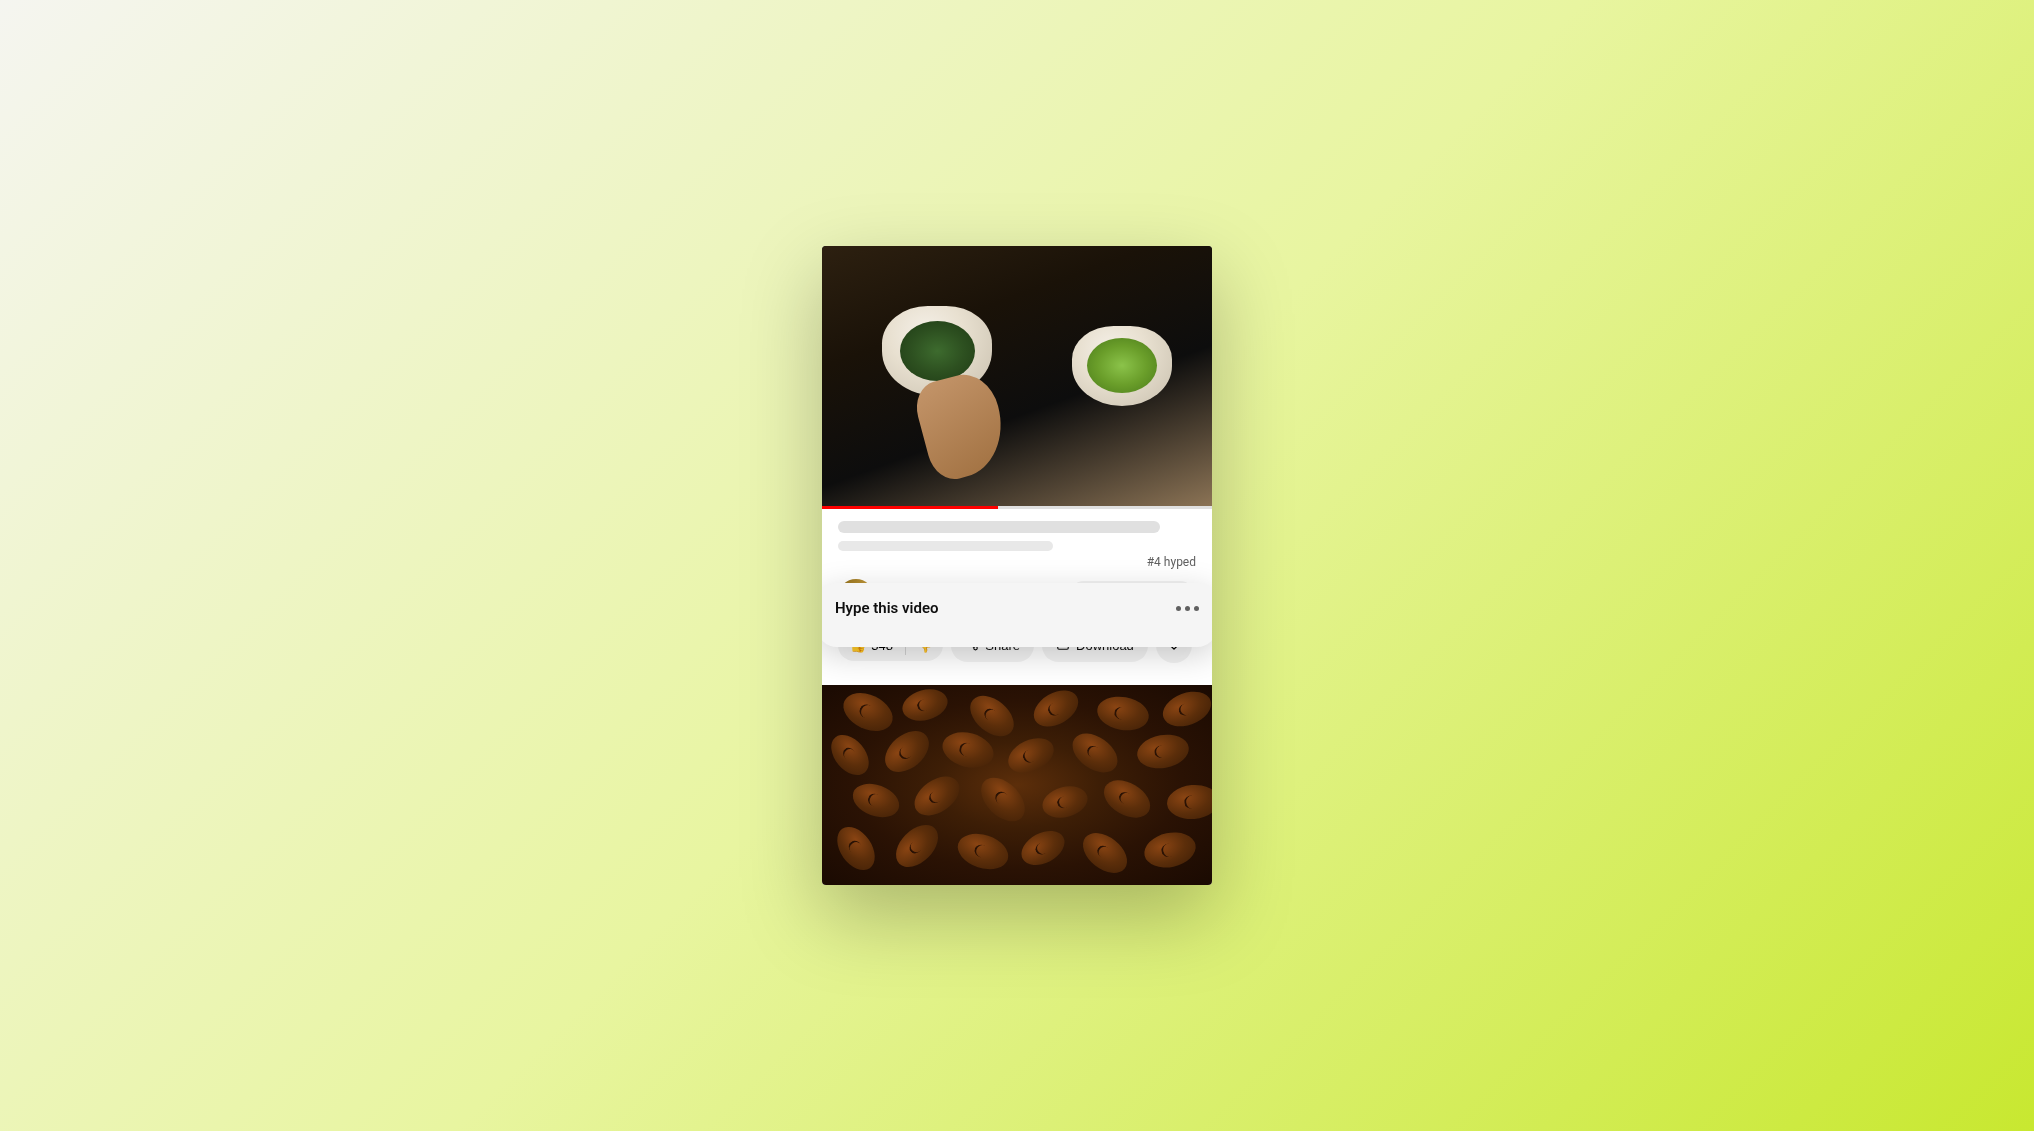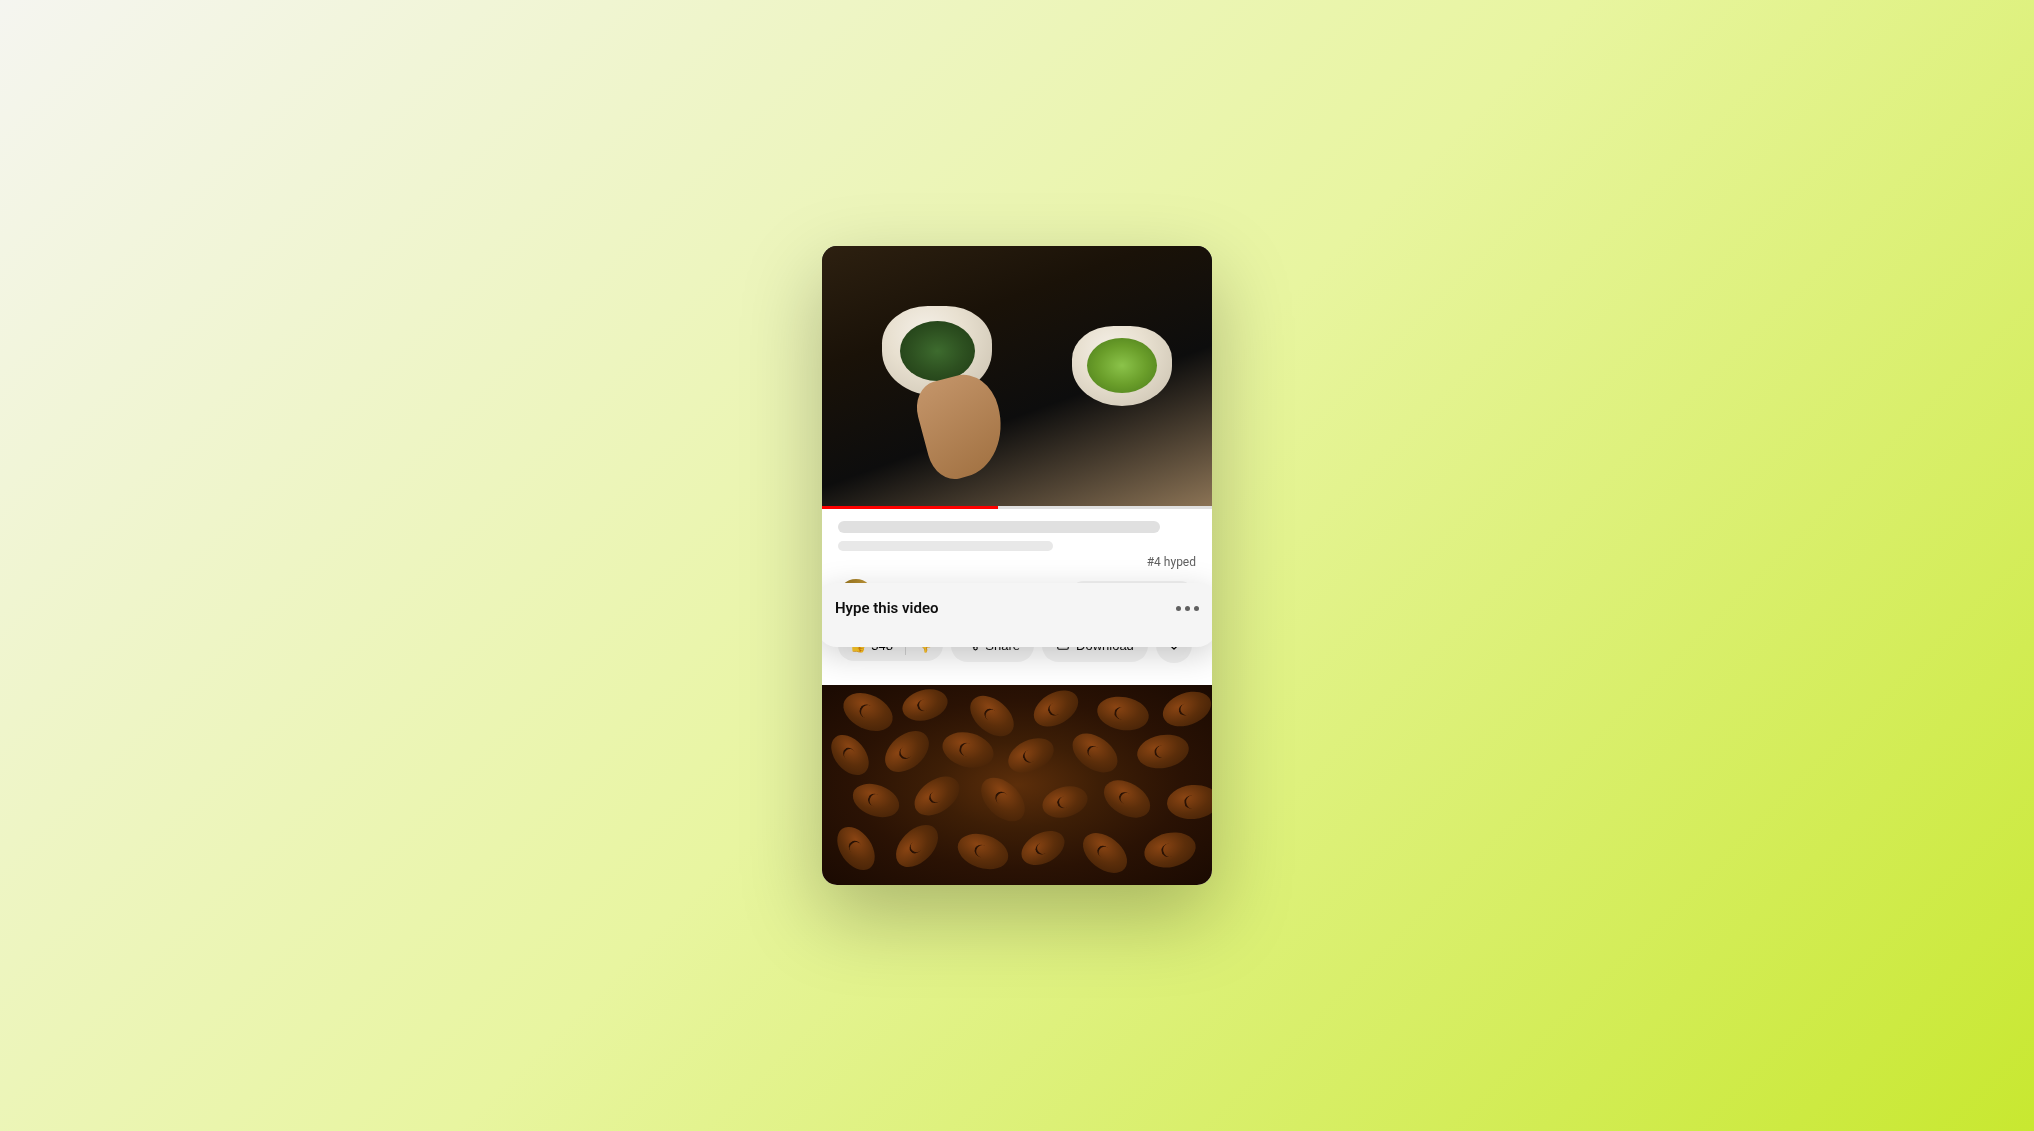--- a/index.html
+++ b/index.html
@@ -11,21 +11,21 @@
       display: flex;
       align-items: center;
       justify-content: center;
       font-family: -apple-system, BlinkMacSystemFont, 'Segoe UI', Roboto, sans-serif;
       overflow: hidden;
     }
 
     .phone-container {
       width: 390px;
       background: #ffffff;
-      border-radius: 15px;
+      border-radius: 4px;
       overflow: hidden;
       box-shadow: 0 30px 80px rgba(0,0,0,0.25);
       position: relative;
     }
 
     
     .video-top {
       width: 100%;
       height: 260px;
       background: #1a1a1a;

